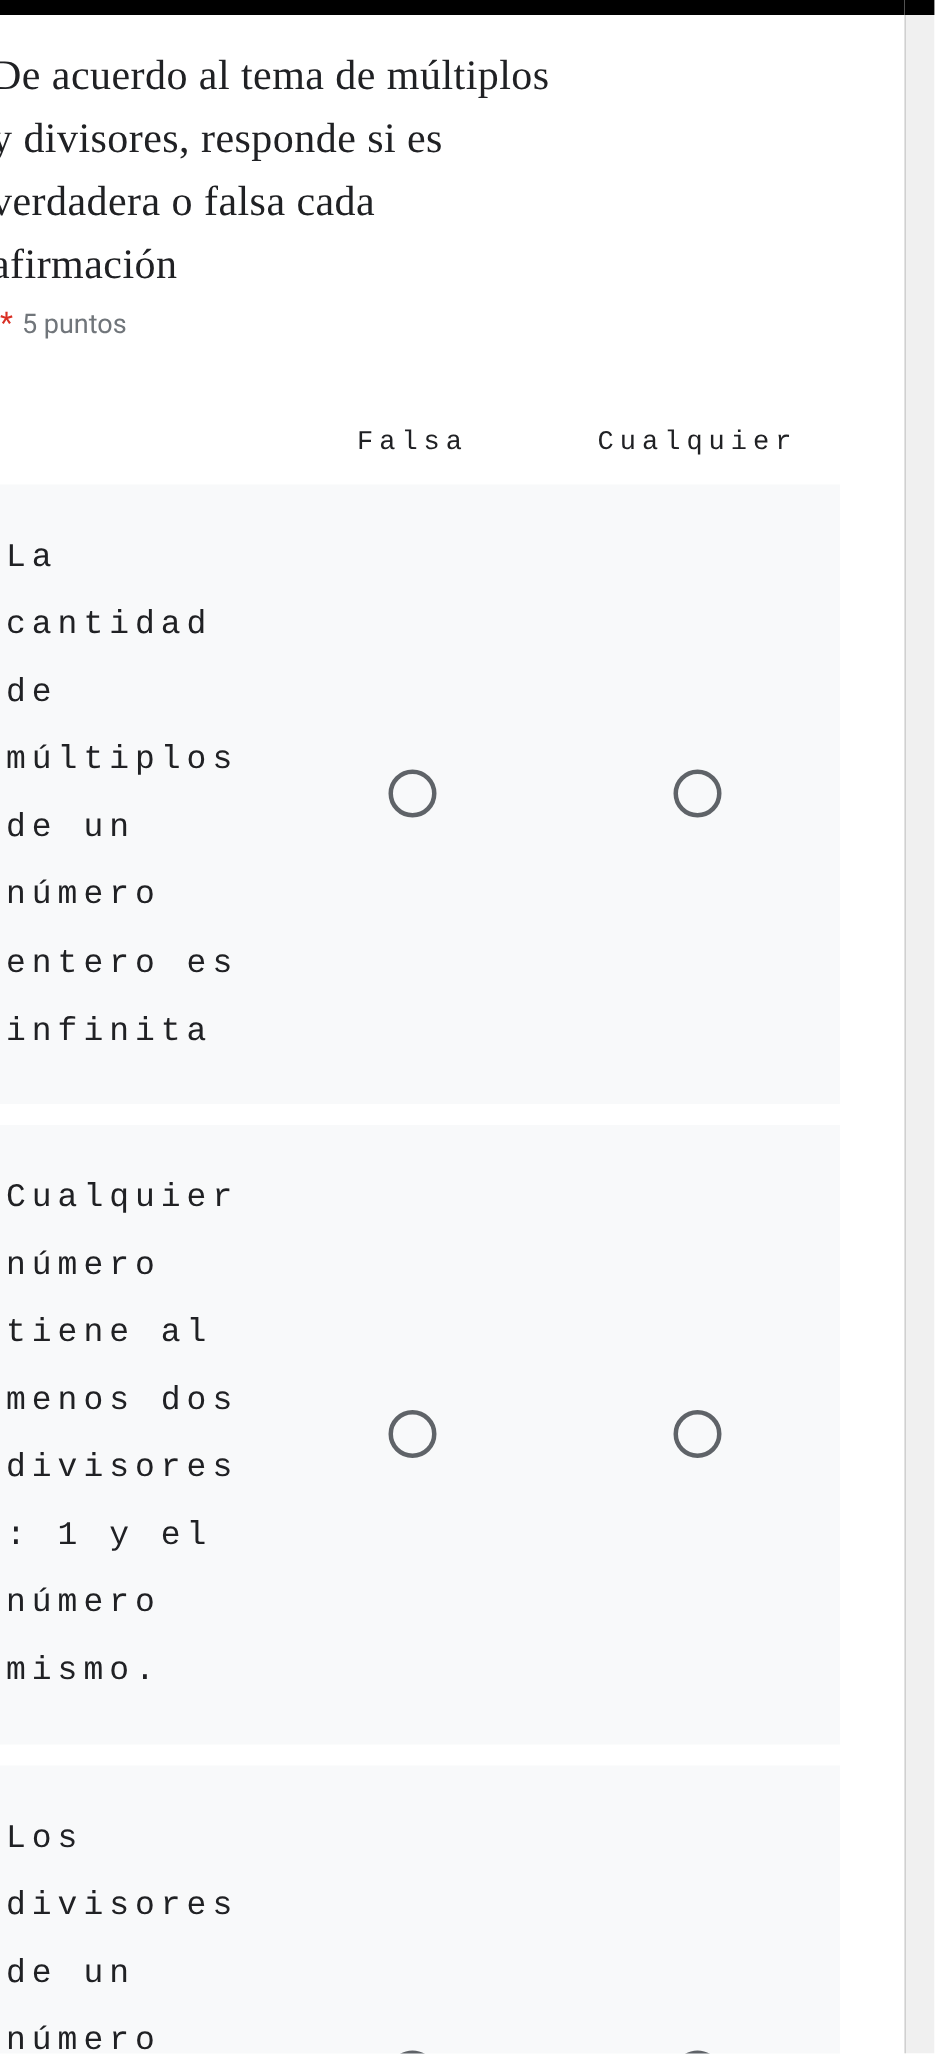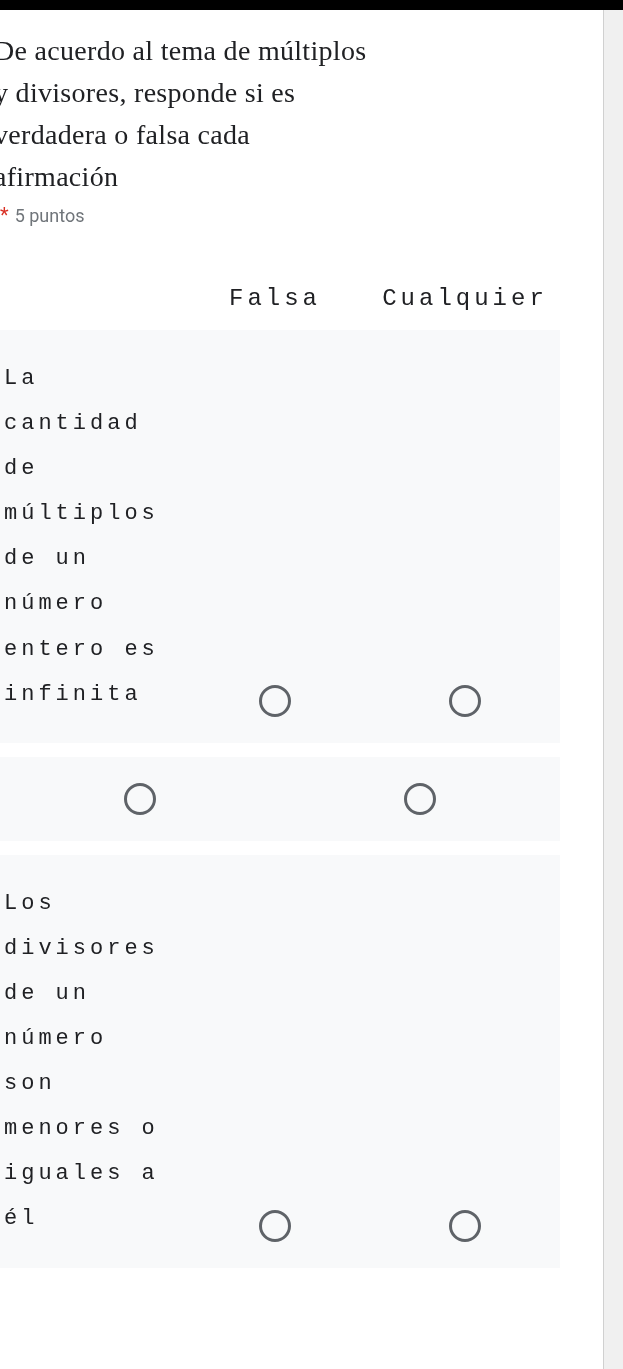--- a/index.html
+++ b/index.html
@@ -62,27 +62,27 @@
       padding: 18px 0 18px 0;
     }
     .grid-header-spacer {
       width: 180px;
       flex-shrink: 0;
     }
     .grid-header-cell {
       flex: 1;
       text-align: center;
       font-family: 'Courier New', Courier, monospace;
-      font-size: 24px;
+      font-size: 18px;
       letter-spacing: 4px;
       color: #202124;
     }
     .grid-row {
       display: flex;
-      align-items: flex-end;
+      align-items: center;
       background: #f8f9fa;
       margin-bottom: 14px;
       padding: 26px 0;
     }
     .grid-row-label {
       width: 180px;
       flex-shrink: 0;
       padding: 0 18px 0 4px;
       font-family: 'Courier New', Courier, monospace;
       font-size: 22px;
@@ -146,20 +146,21 @@
     <div class="grid-row-label">La cantidad de múltiplos de un número entero es infinita</div>
     <div class="grid-row-cell">
       <div class="radio-circle"></div>
     </div>
     <div class="grid-row-cell">
       <div class="radio-circle"></div>
     </div>
   </div>
 
   <div class="grid-row">
+    <div class="grid-row-label">Cualquier número tiene al menos dos divisores: 1 y el número mismo.</div>
     <div class="grid-row-cell">
       <div class="radio-circle"></div>
     </div>
     <div class="grid-row-cell">
       <div class="radio-circle"></div>
     </div>
   </div>
 
   <div class="grid-row">
     <div class="grid-row-label">Los divisores de un número son menores o iguales a él</div>

